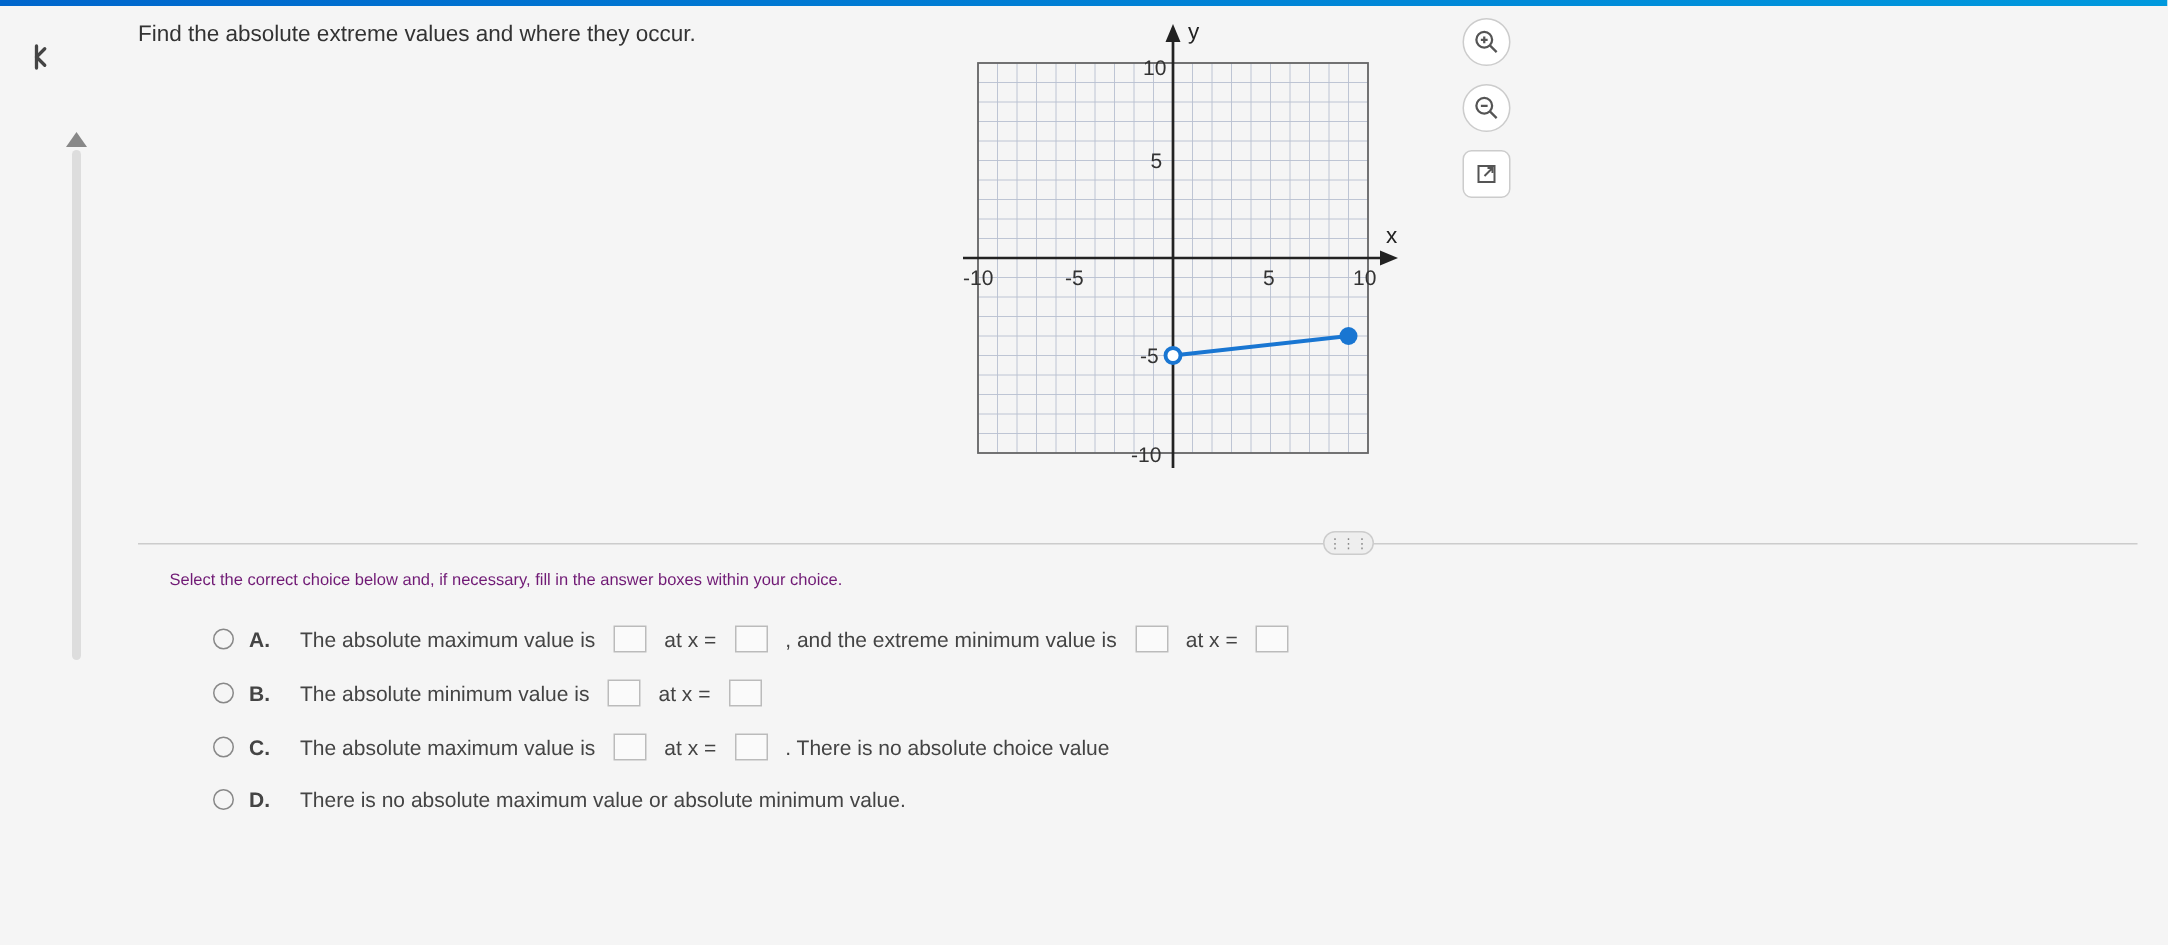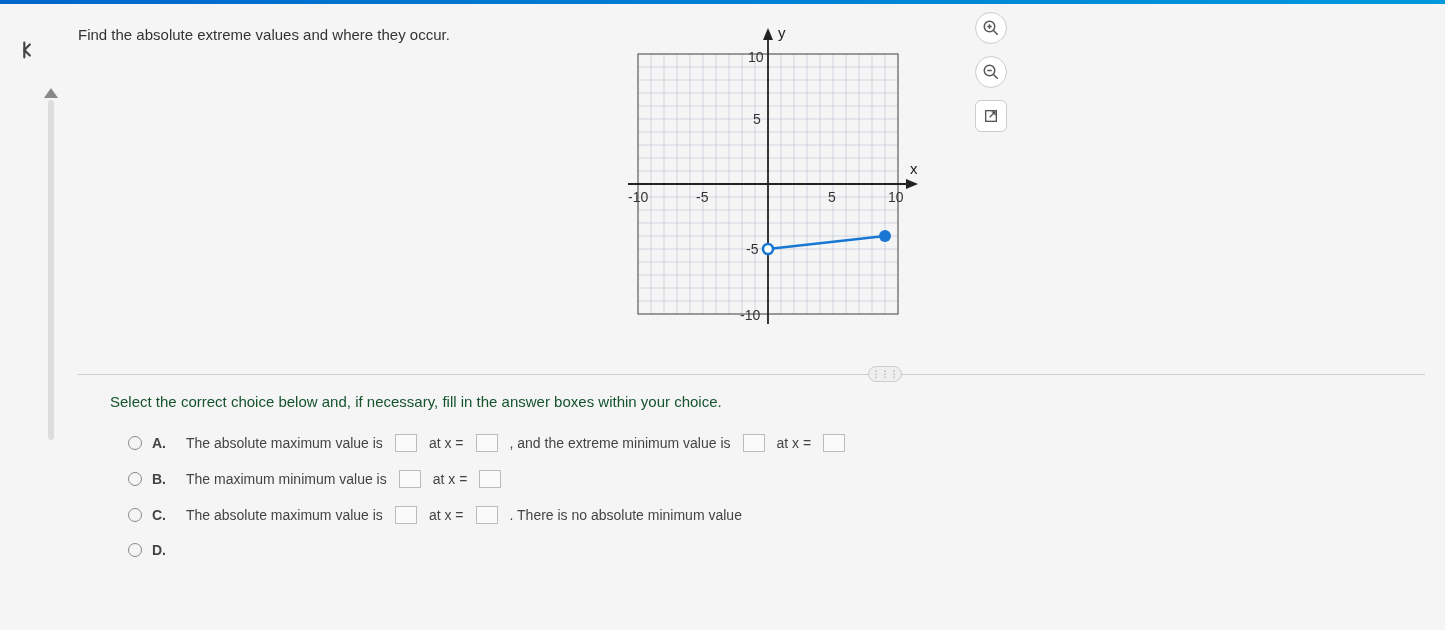--- a/index.html
+++ b/index.html
@@ -11,21 +11,22 @@
       position: relative;
       color: #333;
     }
     .top-bar {
       height: 4px;
       background: linear-gradient(to right, #0066cc, #0099dd);
       width: 100%;
     }
     .content-area {
       display: flex;
-      padding: 20px 0 0 0;
+      padding: 8px 0 0 0;
+      gap: 14px;
     }
     .left-nav {
       width: 60px;
       padding: 10px 0 0 12px;
     }
     .back-btn {
       width: 32px;
       height: 32px;
       display: flex;
       align-items: center;
@@ -108,23 +109,23 @@
       border-radius: 8px;
       width: 34px;
       height: 16px;
       font-size: 9px;
       display: flex;
       align-items: center;
       justify-content: center;
       color: #888;
     }
     .instructions {
-      font-size: 15px;
-      color: #14532d;
-      margin: 6px 0 24px 32px;
+      font-size: 11px;
+      color: #701a75;
+      margin: 6px 0 24px 21px;
     }
     .choices {
       margin-left: 50px;
     }
     .choice {
       display: flex;
       align-items: center;
       gap: 10px;
       margin-bottom: 18px;
       font-size: 14px;
@@ -296,36 +297,37 @@
         <span class="blank"></span>
         <span>, and the extreme minimum value is</span>
         <span class="blank"></span>
         <span>at x =</span>
         <span class="blank"></span>
       </div>
 
       <div class="choice">
         <div class="radio"></div>
         <span class="choice-label">B.</span>
-        <span>The maximum minimum value is</span>
+        <span>The absolute minimum value is</span>
         <span class="blank"></span>
         <span>at x =</span>
         <span class="blank"></span>
       </div>
 
       <div class="choice">
         <div class="radio"></div>
         <span class="choice-label">C.</span>
         <span>The absolute maximum value is</span>
         <span class="blank"></span>
         <span>at x =</span>
         <span class="blank"></span>
-        <span>. There is no absolute minimum value</span>
+        <span>. There is no absolute choice value</span>
       </div>
 
       <div class="choice">
         <div class="radio"></div>
         <span class="choice-label">D.</span>
+        <span>There is no absolute maximum value or absolute minimum value.</span>
       </div>
 
     </div>
   </div>
 </div>
 
 </body></html>

